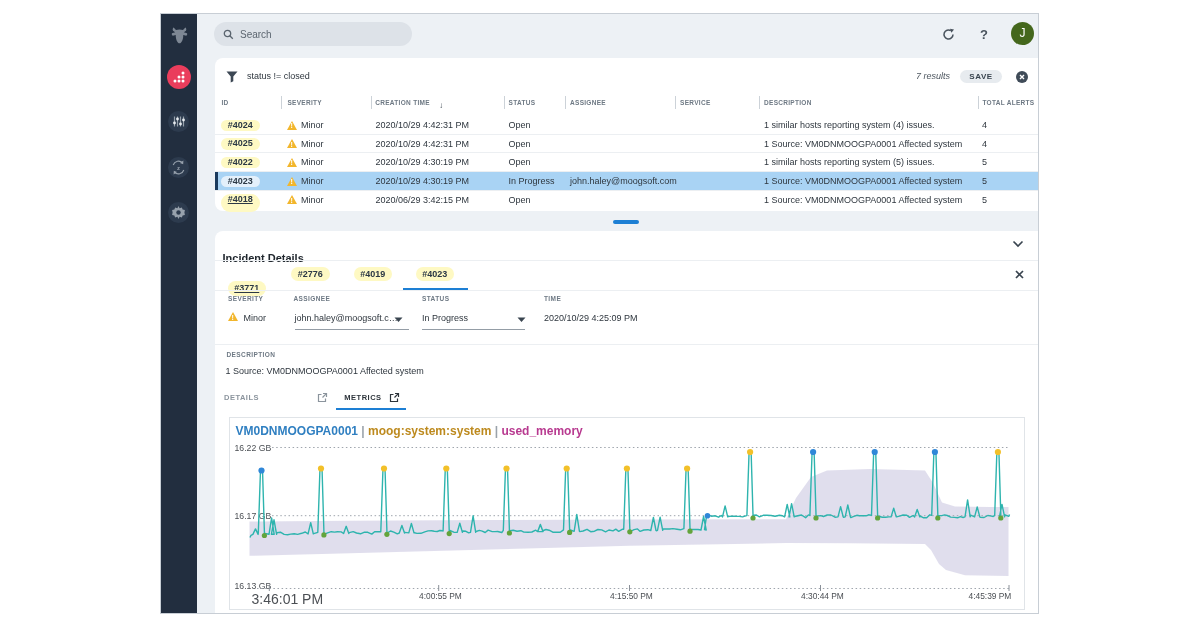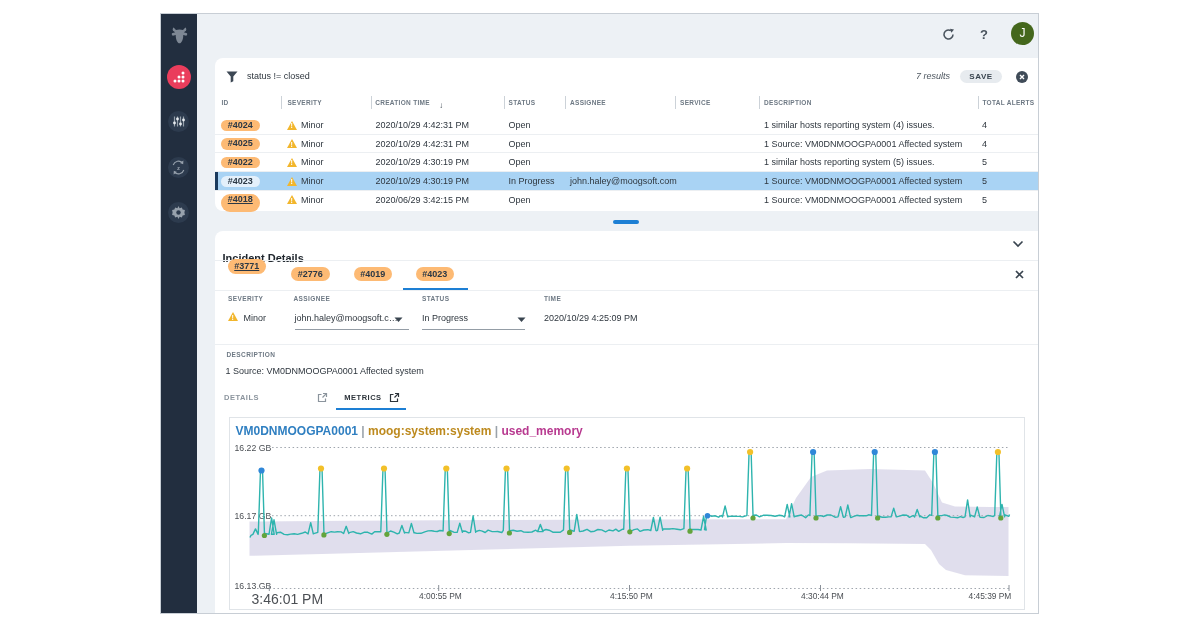--- a/index.html
+++ b/index.html
@@ -4,21 +4,21 @@
 <style>
 * { margin:0; padding:0; box-sizing:border-box; }
 html,body { width:1200px; height:627px; background:#ffffff; font-family:"Liberation Sans", sans-serif; overflow:hidden; }
 .app { position:absolute; left:160px; top:13px; width:879px; height:601px; background:#edf1f5; border:1px solid #c8ced5; overflow:hidden; }
 .abs { position:absolute; white-space:nowrap; }
 .sidebar { position:absolute; left:0; top:0; width:36px; height:601px; background:#222e3f; }
 .circ { position:absolute; border-radius:50%; }
 .card { position:absolute; background:#fff; }
 .lbl { white-space:nowrap; font-size:6.5px; color:#6e7984; letter-spacing:0.3px; font-weight:bold; }
 .cell { white-space:nowrap; font-size:9px; color:#2e363e; }
-.pill { position:absolute; white-space:nowrap; background:#fdba74; border-radius:9px; font-size:9px; font-weight:bold; color:#2b3845; text-align:center; }
+.pill { position:absolute; white-space:nowrap; background:#fef9c3; border-radius:9px; font-size:9px; font-weight:bold; color:#2b3845; text-align:center; }
 .sep { position:absolute; width:1px; height:13px; background:#ccd2d8; }
 .rowline { position:absolute; left:0; right:0; height:1px; background:#eceff2; }
 .tri { position:absolute; width:0; height:0; border-left:5.5px solid transparent; border-right:5.5px solid transparent; border-bottom:9.5px solid #f2b62c; }
 .tri:after { content:"!"; position:absolute; left:-1.5px; top:1.5px; font-size:7px; font-weight:bold; color:#fff; }
 .fieldlbl { position:absolute; white-space:nowrap; font-size:6.5px; color:#6e7984; letter-spacing:0.4px; font-weight:bold; }
 .val { position:absolute; white-space:nowrap; font-size:9px; color:#2e363e; }
 .uline { position:absolute; height:1px; background:#949da6; }
 .tab { position:absolute; white-space:nowrap; font-size:7.5px; font-weight:bold; letter-spacing:0.5px; }
 </style>
 </head>
@@ -67,20 +67,27 @@
     </svg>
     <div class="circ" style="left:7px;top:188px;width:21px;height:21px;background:#2d3b4e"></div>
     <svg class="abs" style="left:7px;top:188px" width="21" height="21" viewBox="0 0 21 21">
       <g fill="#97a1ac">
         <path d="M10.5 4 L11.6 6.2 L13.9 5.4 L14.6 7.6 L16.9 8 L16.4 10.5 L16.9 13 L14.6 13.4 L13.9 15.6 L11.6 14.8 L10.5 17 L9.4 14.8 L7.1 15.6 L6.4 13.4 L4.1 13 L4.6 10.5 L4.1 8 L6.4 7.6 L7.1 5.4 L9.4 6.2 Z"></path>
       </g>
       <circle cx="10.5" cy="10.5" r="2.2" fill="#2d3b4e"></circle>
     </svg>
   </div>
 
+  <div class="abs" style="left:53px;top:8px;width:198px;height:24px;background:#dde2e8;border-radius:12px;">
+    <svg class="abs" style="left:9px;top:7px" width="11" height="11" viewBox="0 0 11 11">
+        <circle cx="4.5" cy="4.5" r="3.2" fill="none" stroke="#5a646e" stroke-width="1.3"></circle>
+        <line x1="7" y1="7" x2="9.8" y2="9.8" stroke="#5a646e" stroke-width="1.3"></line>
+      </svg>
+    <span class="abs" style="left:26px;top:7px;font-size:10px;color:#5c6670;">Search</span>
+  </div>
   <svg class="abs" style="left:780.5px;top:14px" width="13" height="13" viewBox="0 0 13 13">
     <path d="M11 6.5 A4.5 4.5 0 1 1 8.8 2.6" fill="none" stroke="#49535d" stroke-width="1.5"></path>
     <path d="M8 0.8 L12 1.6 L9.4 4.8 Z" fill="#49535d"></path>
   </svg>
   <div class="abs" style="left:819px;top:12.5px;width:14px;height:16px;font-size:13px;font-weight:bold;color:#49535d;">?</div>
   <div class="circ" style="left:850px;top:8px;width:23px;height:23px;background:#44671c;color:#fff;font-size:12px;text-align:center;line-height:23px;">J</div>
 
   <div class="card" style="left:54px;top:44px;width:825px;height:152.5px;border-radius:8px 0 0 8px;"></div>
   <svg class="abs" style="left:65px;top:56.5px" width="12" height="12" viewBox="0 0 12 12">
       <path d="M0.5 0.5 L11.5 0.5 L7.3 5.6 L7.3 10.2 L4.7 11.5 L4.7 5.6 Z" fill="#3c4754"></path>
@@ -170,21 +177,21 @@
 
   <div class="abs" style="left:452px;top:206px;width:26px;height:3.5px;background:#1d7fd4;border-radius:2px;"></div>
 
   <div class="card" style="left:54px;top:217px;width:825px;height:384px;border-radius:8px 0 0 0;"></div>
   <span class="abs" style="left:61.5px;top:223.5px;font-size:11px;font-weight:bold;color:#20272e;margin-top:14px;">Incident Details</span>
   <svg class="abs" style="left:851px;top:226px" width="12" height="8" viewBox="0 0 12 8">
       <path d="M1.5 1.5 L6 6 L10.5 1.5" fill="none" stroke="#39444f" stroke-width="1.6"></path>
     </svg>
   <div class="rowline" style="left:54px;width:825px;top:246px;"></div>
 
-  <div class="pill" style="left:66.5px;top:245px;width:38.5px;height:14.5px;line-height:14.5px;text-decoration:underline;">#3771</div>
+  <div class="pill" style="left:66.5px;top:267px;width:38.5px;height:14.5px;line-height:14.5px;text-decoration:underline;">#3771</div>
   <div class="pill" style="left:130px;top:252.5px;width:38.5px;height:14.5px;line-height:14.5px;">#2776</div>
   <div class="pill" style="left:192.5px;top:252.5px;width:38.5px;height:14.5px;line-height:14.5px;">#4019</div>
   <div class="pill" style="left:254.5px;top:252.5px;width:38.5px;height:14.5px;line-height:14.5px;">#4023</div>
   <svg class="abs" style="left:852.5px;top:255px" width="11" height="11" viewBox="0 0 11 11">
       <path d="M2 2 L9 9 M9 2 L2 9" stroke="#39444f" stroke-width="1.7"></path>
     </svg>
   <div class="rowline" style="left:54px;width:825px;top:275.5px;"></div>
   <div class="abs" style="left:241.8px;top:273.5px;width:65px;height:2.5px;background:#1d7fd4;"></div>
 
   <span class="fieldlbl" style="left:67px;top:280.5px;">SEVERITY</span>

